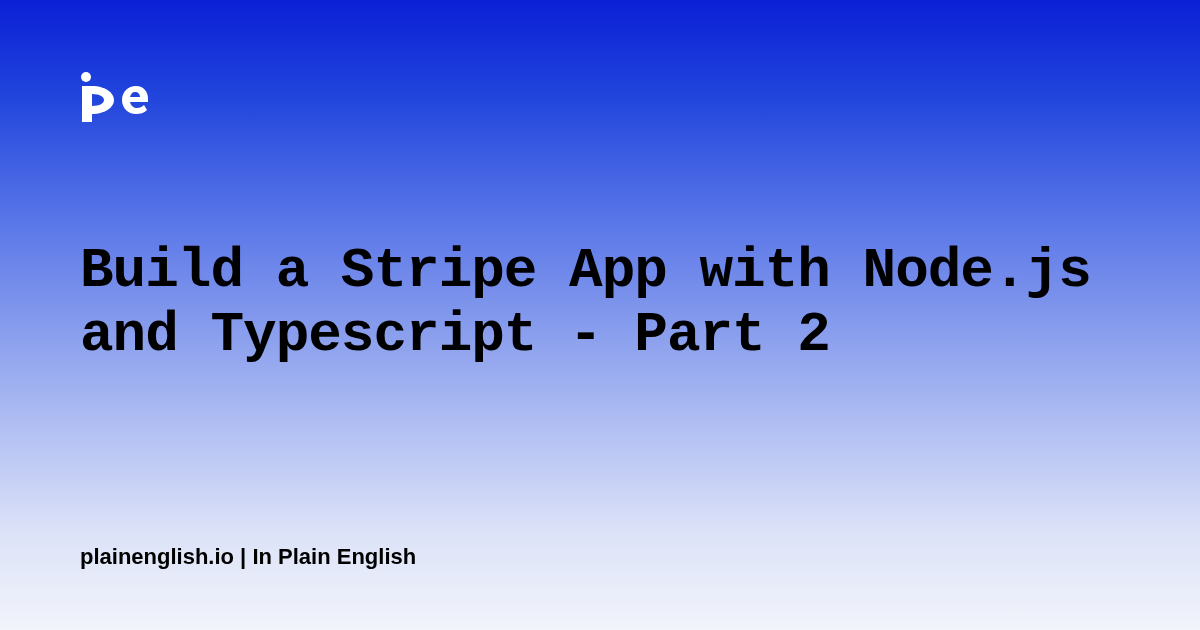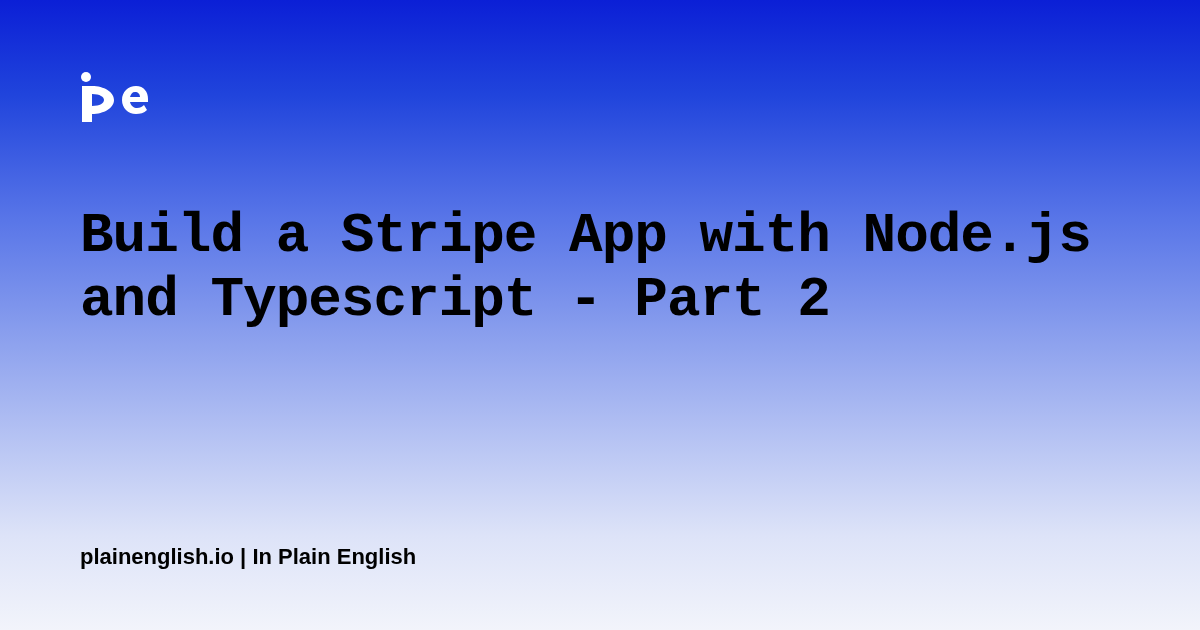--- a/index.html
+++ b/index.html
@@ -23,21 +23,21 @@
     .logo {
       width: 68px;
       height: 52px;
     }
     
     .title {
       font-size: 56px;
       font-weight: bold;
       color: #000000;
       line-height: 1.15;
-      margin-top: 82px;
+      margin-top: 117px;
       letter-spacing: -1px;
       max-width: 1040px;
     }
     
     .footer {
       position: absolute;
       bottom: 60px;
       left: 80px;
       font-size: 22px;
       font-weight: bold;

